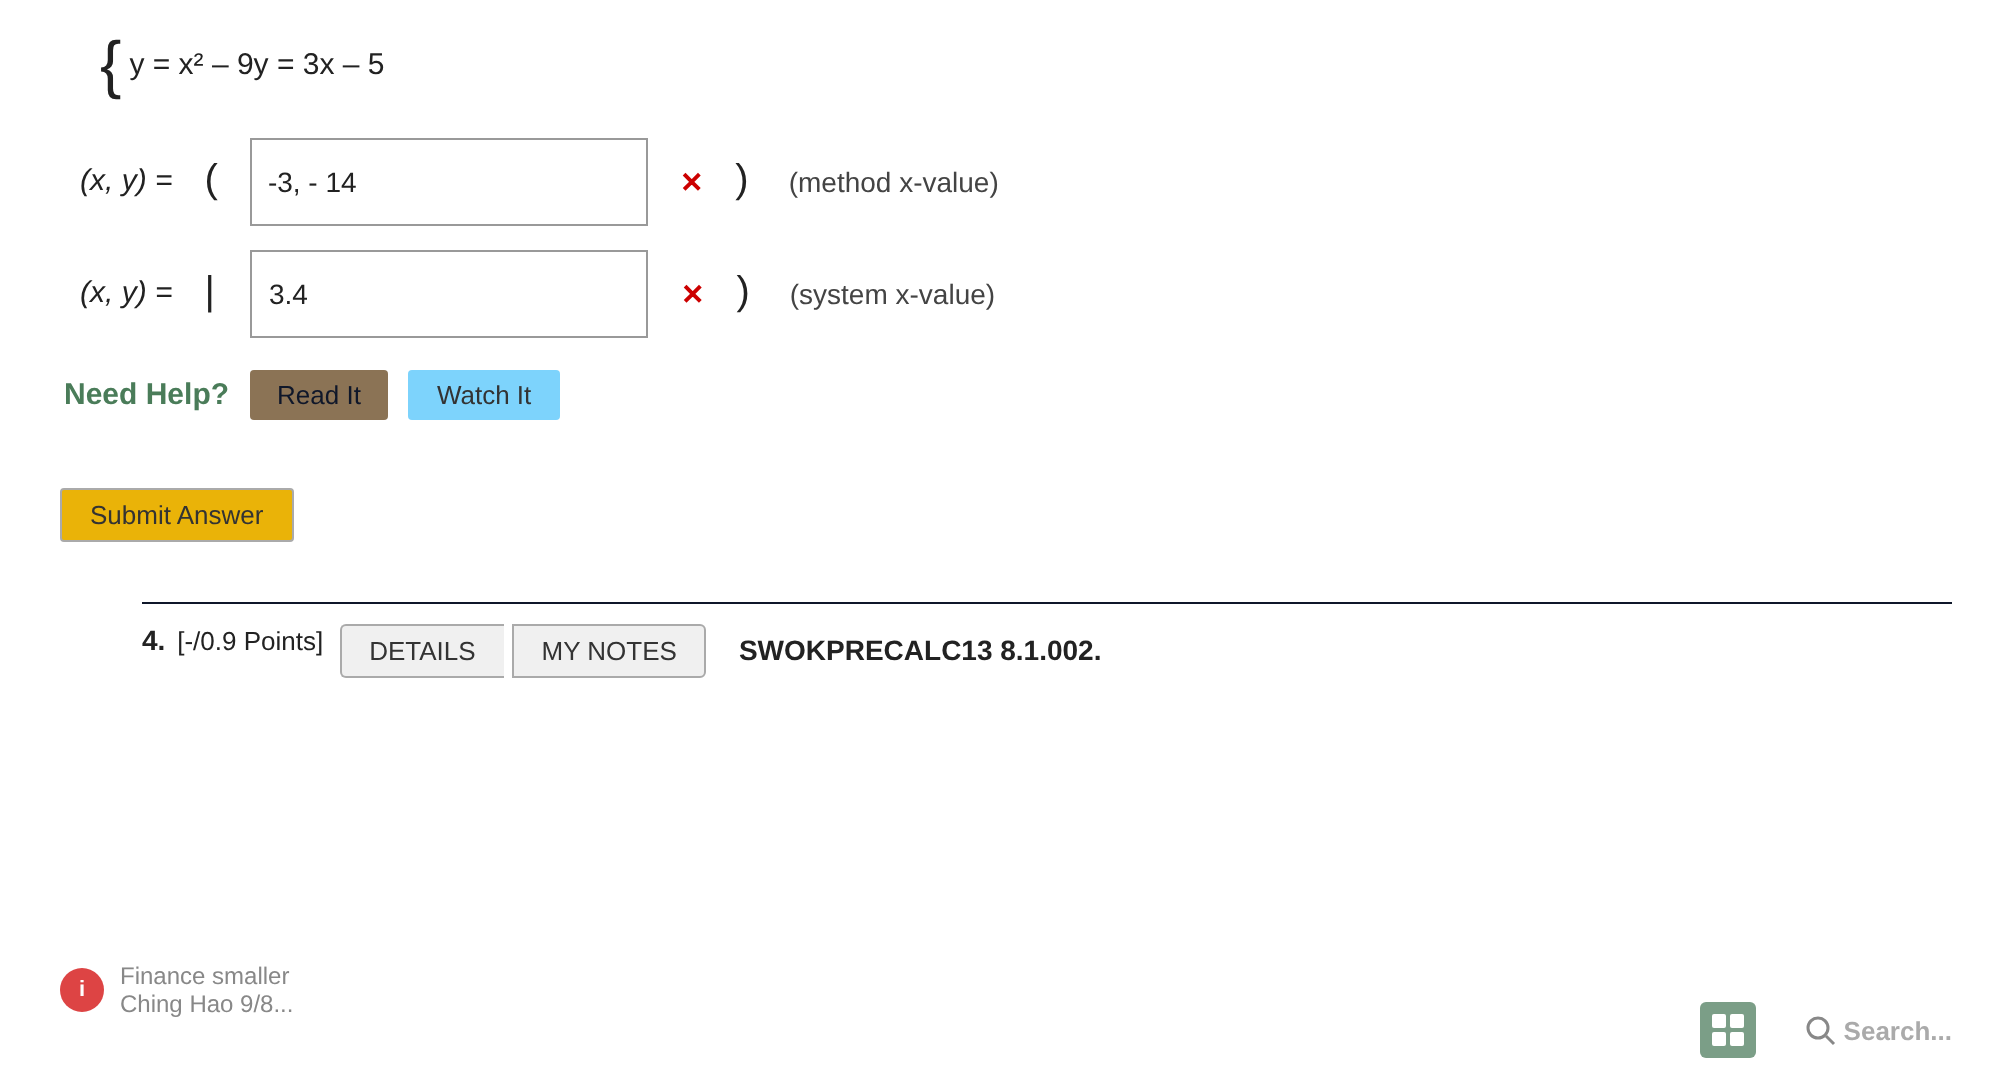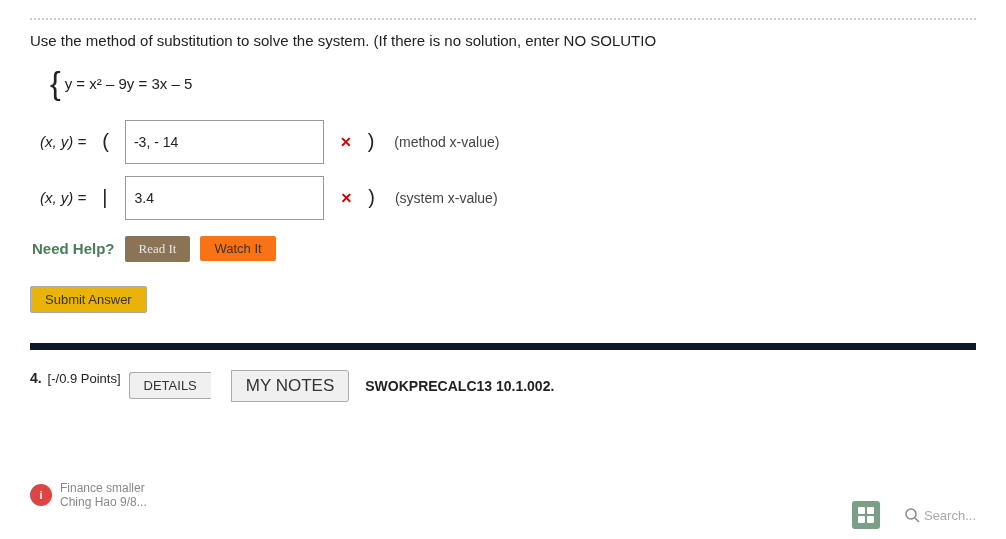--- a/index.html
+++ b/index.html
@@ -85,43 +85,42 @@
     .answer-note {
       font-size: 14px;
       color: #444;
       margin-left: 4px;
     }
 
     .need-help-row {
       display: flex;
       align-items: center;
       gap: 10px;
-      margin-bottom: 24px;
+      margin-bottom: 34px;
       margin-left: 2px;
     }
 
     .need-help-label {
       color: #4a7c59;
       font-weight: bold;
       font-size: 15px;
     }
 
     .btn-read {
       background: #8b7355;
-      color: #e5e5e5;
+      color: #0f172a;
       border: none;
       padding: 5px 14px;
       font-size: 13px;
       cursor: pointer;
       border-radius: 2px;
-      font-family: Liberation Serif, serif;
     }
 
     .btn-watch {
-      background: #f97316;
+      background: #7dd3fc;
       color: #333;
       border: none;
       padding: 5px 14px;
       font-size: 13px;
       cursor: pointer;
       border-radius: 2px;
     }
 
     .submit-row {
       margin-bottom: 30px;
@@ -131,25 +130,26 @@
       background: #eab308;
       color: #333;
       border: 1px solid #aaa;
       padding: 5px 14px;
       font-size: 13px;
       cursor: pointer;
       border-radius: 2px;
     }
 
     .bottom-section {
-      border-top: 7px solid #0f172a;
-      padding-top: 20px;
+      border-top: 1px solid #0f172a;
+      padding-top: 10px;
       display: flex;
       align-items: flex-start;
       gap: 0;
+      margin-left: 41px;
     }
 
     .points-label {
       font-size: 14px;
       color: #222;
       font-weight: bold;
       margin-right: 8px;
       white-space: nowrap;
     }
 
@@ -162,37 +162,37 @@
       font-size: 13px;
       cursor: pointer;
       border-radius: 3px 0 0 3px;
     }
 
     .btn-mynotes {
       background: #f0f0f0;
       color: #333;
       border: 1px solid #aaa;
       padding: 5px 14px;
-      font-size: 17px;
+      font-size: 13px;
       cursor: pointer;
       border-radius: 0 3px 3px 0;
       margin-right: 16px;
     }
 
     .course-code {
       font-size: 14px;
       color: #222;
       font-weight: bold;
       align-self: center;
     }
 
     .bottom-left-area {
       display: flex;
       align-items: center;
-      gap: 20px;
+      gap: 4px;
     }
 
     .finance-news {
       position: absolute;
       bottom: 30px;
       left: 30px;
       display: flex;
       align-items: center;
       gap: 8px;
     }
@@ -214,20 +214,21 @@
       font-size: 12px;
       color: #888;
     }
 
     .bottom-right-area {
       position: absolute;
       bottom: 10px;
       right: 30px;
       display: flex;
       gap: 24px;
+      font-weight: bold;
     }
 
     .grid-icon {
       width: 28px;
       height: 28px;
       background: #7b9e87;
       display: flex;
       align-items: center;
       justify-content: center;
       border-radius: 3px;
@@ -278,23 +279,20 @@
       display: inline-block;
       margin-right: 4px;
     }
 
   </style>
 </head>
 <body>
 
 <div class="main-container">
 
-  <div class="problem-text">
-    <span>Use the method of substitution to solve the system. (If there is no solution, enter NO SOLUTIO</span>
-  </div>
 
   <div class="system-equations">
     <div style="display:flex; align-items:center;">
       <span class="curly-brace">{</span>
       <div class="equations-col">
         <div class="eq-line">y = x² – 9</div>
         <div class="eq-line">y = 3x – 5</div>
       </div>
     </div>
   </div>
@@ -333,21 +331,21 @@
 
   <div class="bottom-section">
     <span class="points-label">
       <span>4.</span>
       <span style="font-weight:normal; font-size:13px; margin-left:2px;">[-/0.9 Points]</span>
     </span>
     <div class="bottom-left-area">
       <button class="btn-details">DETAILS</button>
       <button class="btn-mynotes">MY NOTES</button>
     </div>
-    <span class="course-code">SWOKPRECALC13 10.1.002.</span>
+    <span class="course-code">SWOKPRECALC13 8.1.002.</span>
   </div>
 
   <div class="finance-news">
     <div class="news-icon">i</div>
     <div>
       <div class="news-text">Finance smaller</div>
       <div class="news-text">Ching Hao 9/8...</div>
     </div>
   </div>
 

